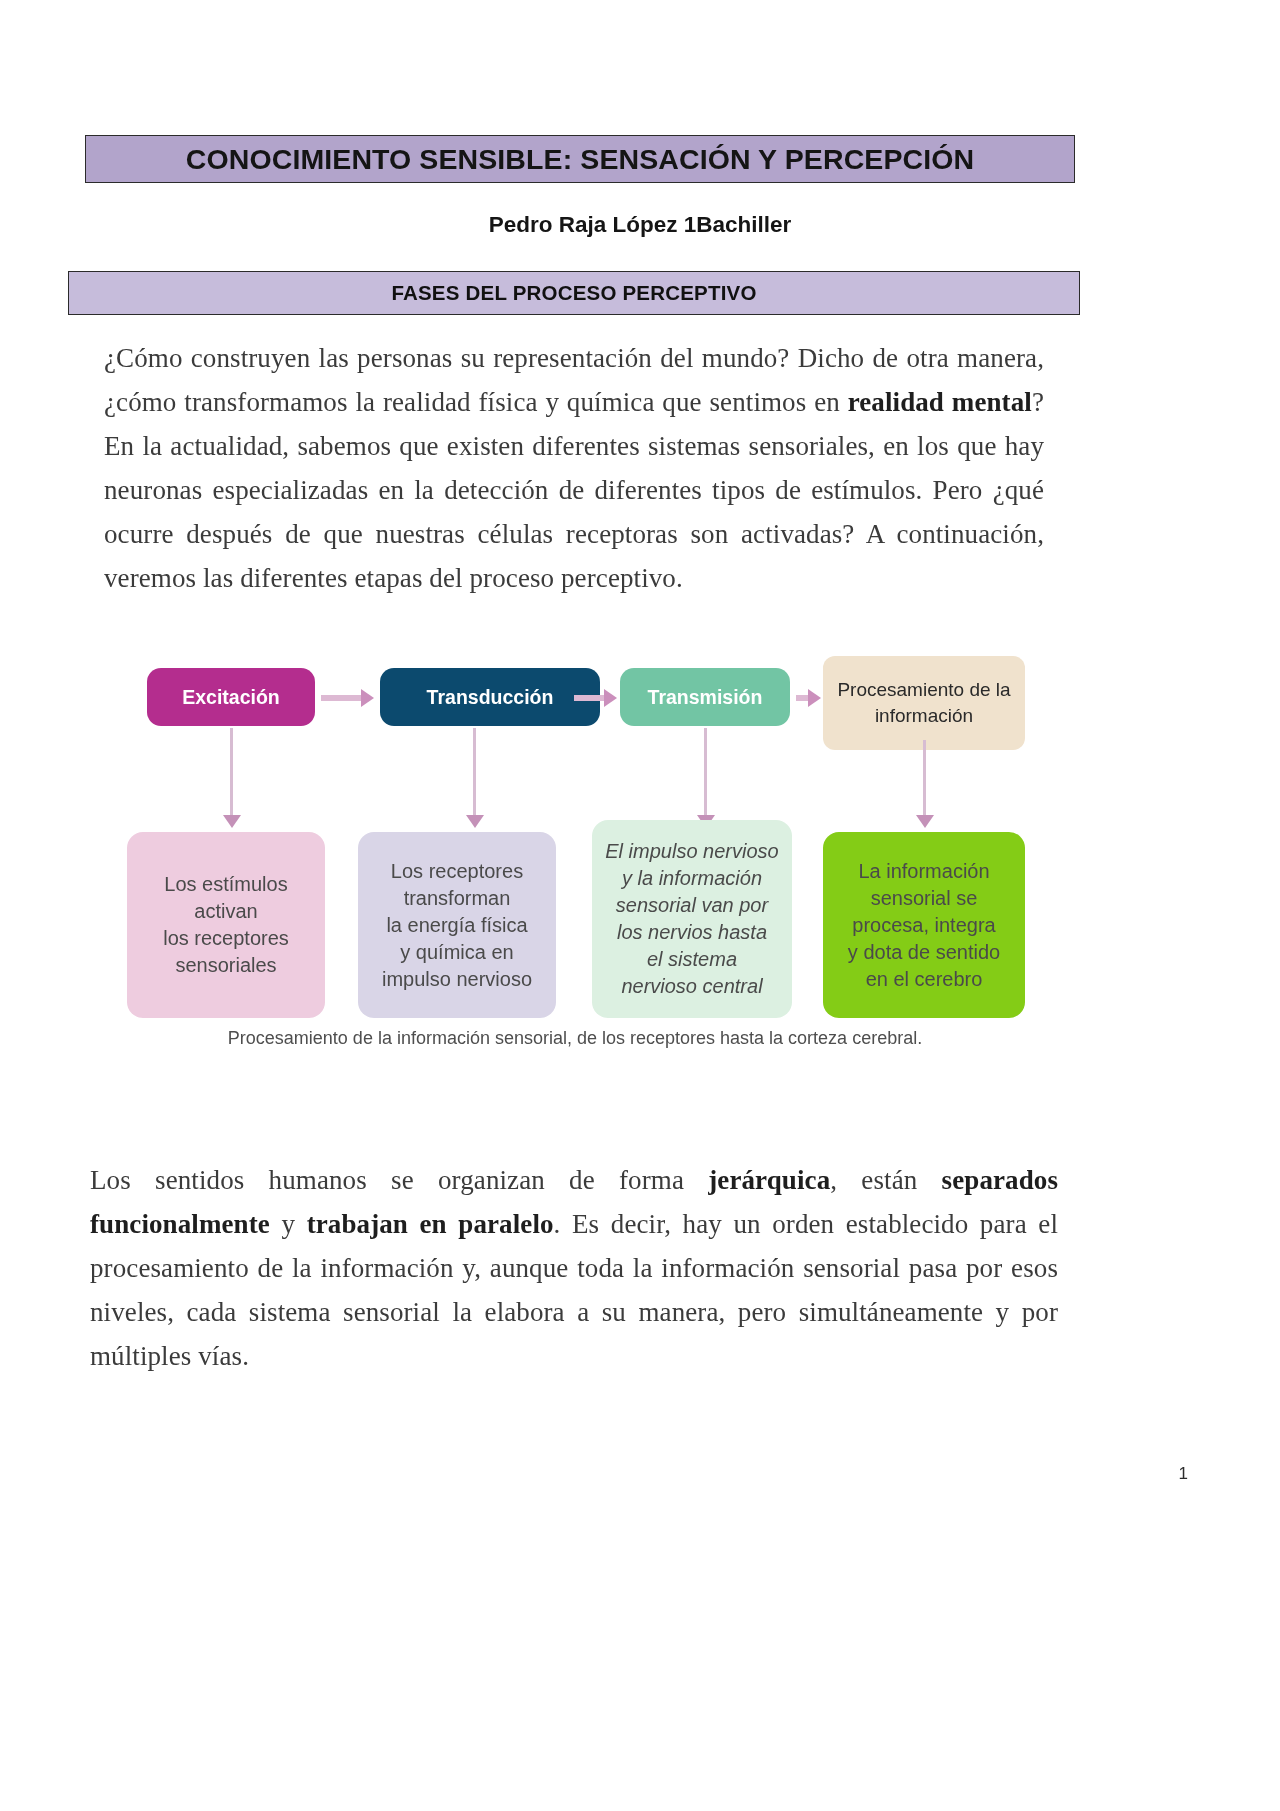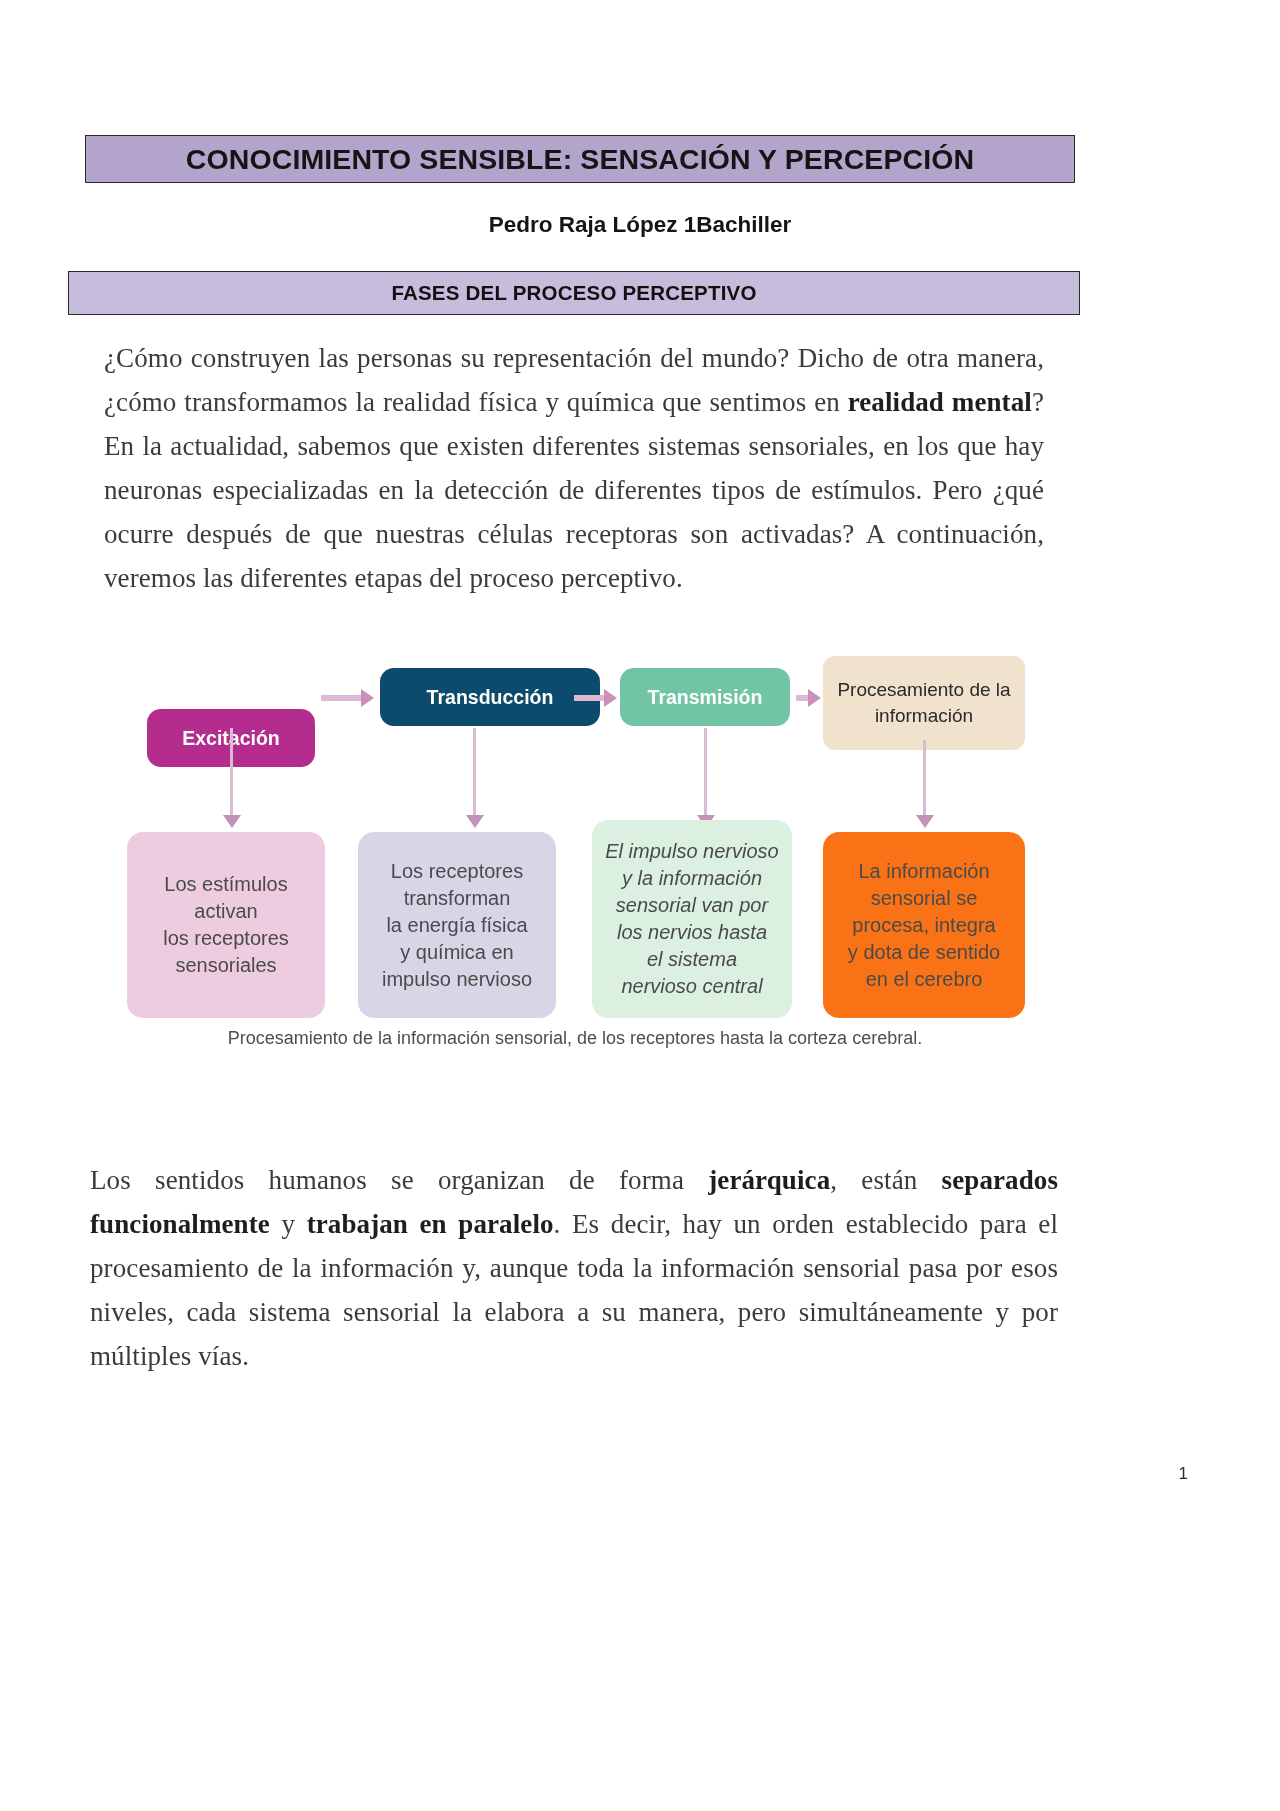--- a/index.html
+++ b/index.html
@@ -123,21 +123,21 @@
     display: flex;
     align-items: center;
     justify-content: center;
     text-align: center;
     font-family: "Liberation Sans", sans-serif;
     font-size: 19.5px;
     font-weight: bold;
     color: #ffffff;
     box-sizing: border-box;
   }
-  .stage-box.s1 { left: 22px;  width: 168px; background: #b42d8e; margin-top: 41px; }
+  .stage-box.s1 { left: 22px;  width: 168px; background: #b42d8e; }
   .stage-box.s2 { left: 255px; width: 220px; background: #0c4a6e; }
   .stage-box.s3 { left: 495px; width: 170px; background: #72c5a4; }
   .stage-box.s4 {
     left: 698px; width: 202px; height: 94px; top: -12px;
     background: #f0e2cd; color: #2a2a2a; font-weight: normal;
     font-size: 19px; line-height: 26px; flex-direction: column;
     border-radius: 12px;
   }
 
   
@@ -193,21 +193,21 @@
     font-size: 20px;
     line-height: 27px;
     color: #4a4a4a;
     box-sizing: border-box;
     padding: 6px;
     white-space: pre-line;
   }
   .desc-box.d1 { left: 2px;   width: 198px; height: 186px; background: #eeccdf; }
   .desc-box.d2 { left: 233px; width: 198px; height: 186px; background: #d9d5e7; }
   .desc-box.d3 { left: 467px; width: 200px; height: 186px; background: #dcf0e1; top: 152px; height: 198px; font-style: italic; }
-  .desc-box.d4 { left: 698px; width: 202px; height: 186px; background: #f97316; }
+  .desc-box.d4 { left: 698px; width: 202px; height: 186px; background: #84cc16; }
 
   .diagram-caption {
     position: absolute;
     left: 0;
     top: 360px;
     width: 900px;
     text-align: center;
     font-family: "Liberation Sans", sans-serif;
     font-size: 18px;
     color: #4e4e4e;

